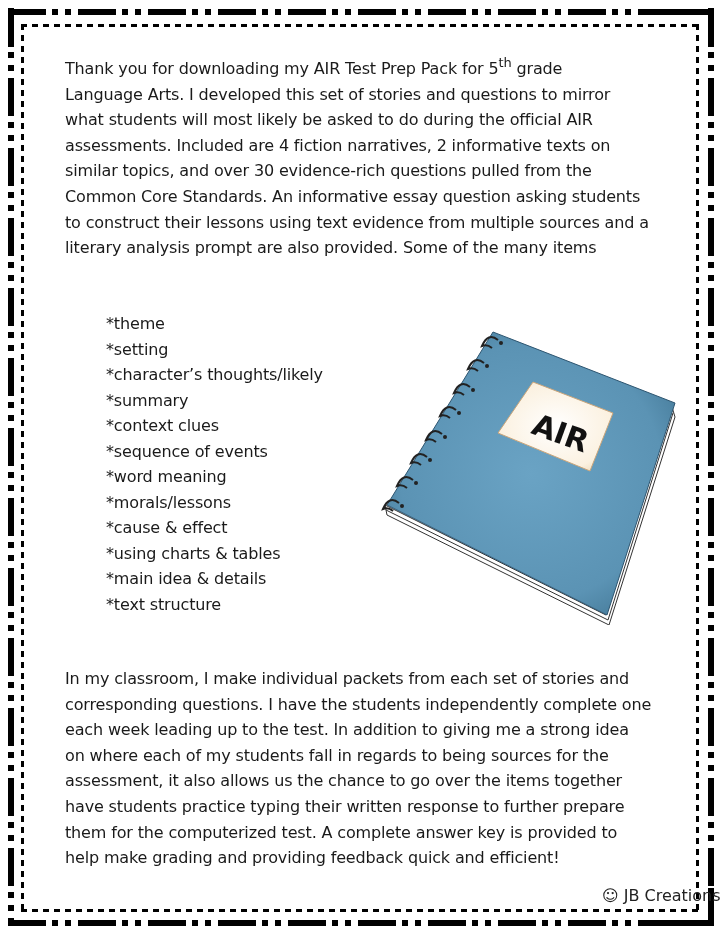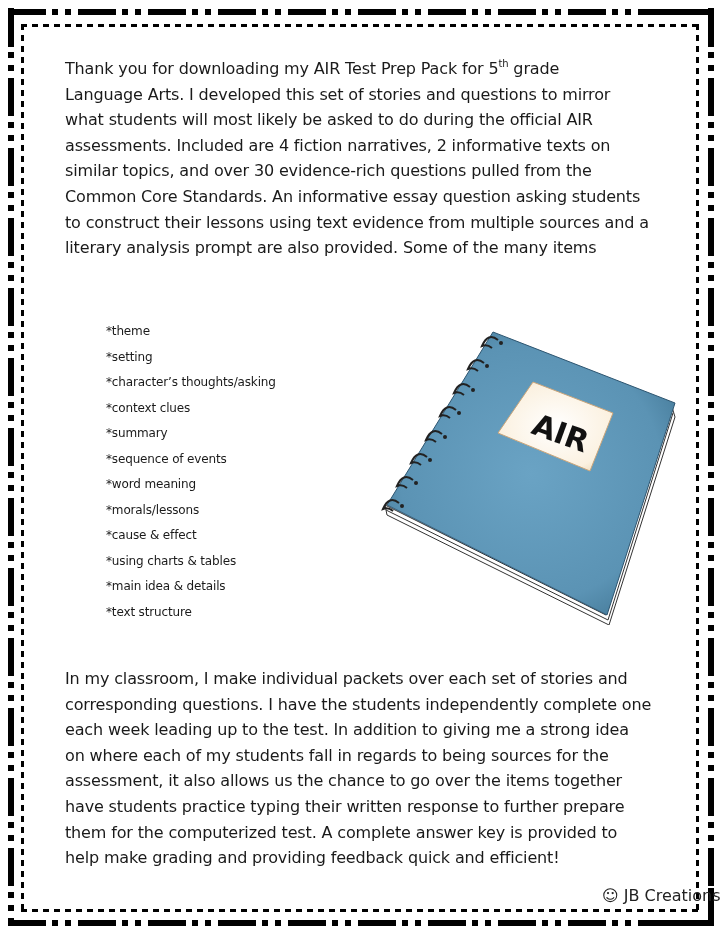--- a/index.html
+++ b/index.html
@@ -28,23 +28,23 @@
     .inner-v { position: absolute; width: 3px; top: 24px; height: 888px;
       background: repeating-linear-gradient(to bottom, #000 0 6px, transparent 6px 11px); }
     .inner-top { top: 24px; }
     .inner-bottom { top: 909px; }
     .inner-left { left: 21px; }
     .inner-right { left: 696px; }
 
     .content { position: absolute; left: 65px; top: 56px; width: 600px;
       font-size: 16px; line-height: 25.6px; letter-spacing: -0.15px; }
     .para-line { white-space: nowrap; display: block; }
-    sup { font-size: 10px; line-height: 0; vertical-align: 7px; }
+    sup { font-size: 13px; line-height: 0; vertical-align: 7px; }
 
-    .list { position: absolute; left: 106px; top: 311px; font-size: 12px; line-height: 25.5px; letter-spacing: -0.15px; margin-top: 8px; }
+    .list { position: absolute; left: 106px; top: 311px; font-size: 16px; line-height: 25.5px; letter-spacing: -0.15px; }
     .list-item { display: block; white-space: nowrap; }
 
     .para2 { position: absolute; left: 65px; top: 666px; width: 610px;
       font-size: 16px; line-height: 25.6px; letter-spacing: -0.15px; }
 
     .credit { position: absolute; left: 602px; top: 886px; font-size: 16px; color: #222; white-space: nowrap; }
 
     .notebook { position: absolute; left: 380px; top: 315px; width: 300px; height: 310px; }
   </style>
 </head>
@@ -73,23 +73,23 @@
   <span class="para-line">assessments.  Included are 4 fiction narratives, 2 informative texts on</span>
   <span class="para-line">similar topics, and over 30 evidence-rich questions pulled from the</span>
   <span class="para-line">Common Core Standards.  An informative essay question asking students</span>
   <span class="para-line">to construct their lessons using text evidence from multiple sources and a</span>
   <span class="para-line">literary analysis prompt are also provided. Some of the many items</span>
 </div>
 
 <div class="list">
   <span class="list-item">*theme</span>
   <span class="list-item">*setting</span>
-  <span class="list-item">*character’s thoughts/asking</span>
+  <span class="list-item">*character’s thoughts/likely</span>
+  <span class="list-item">*summary</span>
   <span class="list-item">*context clues</span>
-  <span class="list-item">*summary</span>
   <span class="list-item">*sequence of events</span>
   <span class="list-item">*word meaning</span>
   <span class="list-item">*morals/lessons</span>
   <span class="list-item">*cause &amp; effect</span>
   <span class="list-item">*using charts &amp; tables</span>
   <span class="list-item">*main idea &amp; details</span>
   <span class="list-item">*text structure</span>
 </div>
 
 <div class="notebook">
@@ -132,21 +132,21 @@
       <circle cx="79" cy="98" r="2"></circle>
       <circle cx="65" cy="122" r="2"></circle>
       <circle cx="50" cy="145" r="2"></circle>
       <circle cx="36" cy="168" r="2"></circle>
       <circle cx="22" cy="191" r="2"></circle>
     </g>
   </svg>
 </div>
 
 <div class="para2">
-  <span class="para-line">In my classroom, I make individual packets over each set of stories and</span>
+  <span class="para-line">In my classroom, I make individual packets from each set of stories and</span>
   <span class="para-line">corresponding questions.  I have the students independently complete one</span>
   <span class="para-line">each week leading up to the test.  In addition to giving me a strong idea</span>
   <span class="para-line">on where each of my students fall in regards to being sources for the</span>
   <span class="para-line">assessment, it also allows us the chance to go over the items together</span>
   <span class="para-line">have students practice typing their written response to further prepare</span>
   <span class="para-line">them for the computerized test.  A complete answer key is provided to</span>
   <span class="para-line">help make grading and providing feedback quick and efficient!</span>
 </div>
 
 <div class="credit">☺ JB Creations</div>

